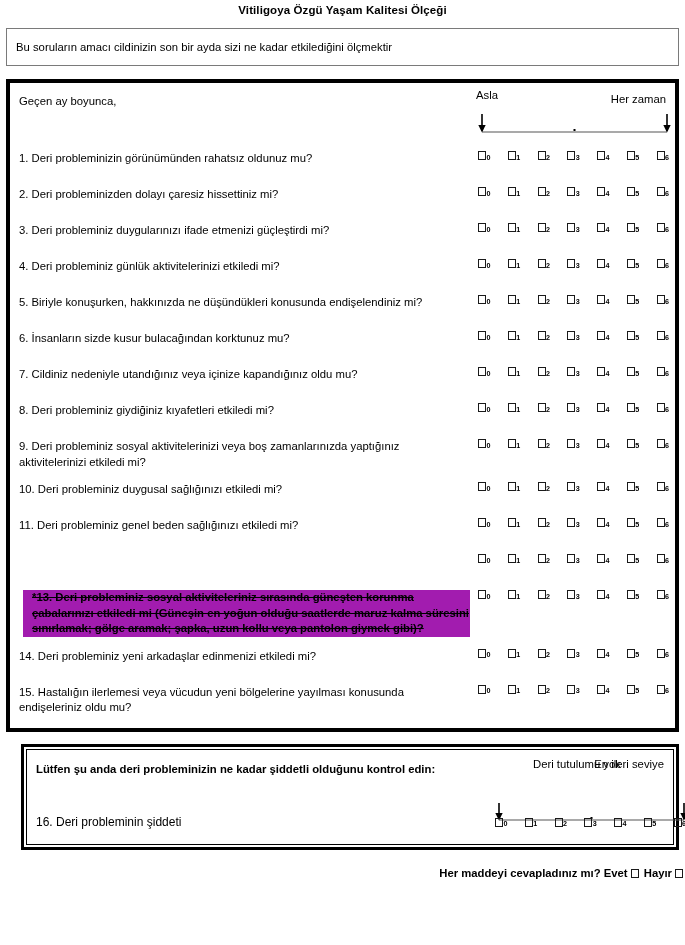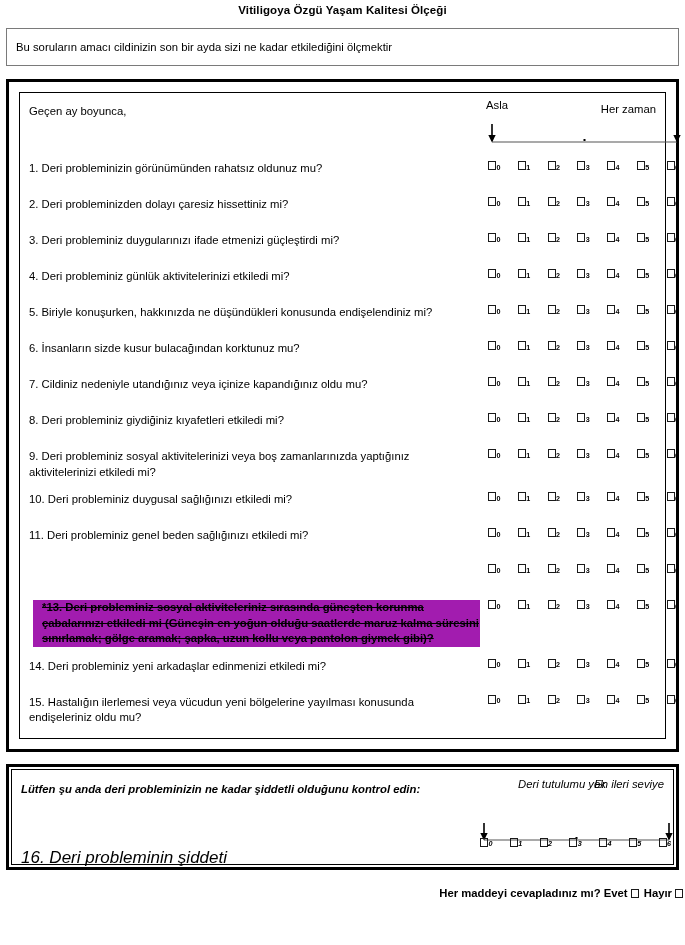--- a/index.html
+++ b/index.html
@@ -38,21 +38,21 @@
   }
   .intro-text {
     font-size: 11.3px;
     line-height: 14px;
   }
 
   
   .main-frame {
     margin: 13px 6px 0 6px;
     border: 3px solid #000000;
-    padding: 10px;
+    padding: 0;
     box-sizing: border-box;
   }
   .main-frame-inner {
     border: 1px solid #000000;
     box-sizing: border-box;
     padding: 0 0 6px 0;
   }
 
   
   .scale-header {
@@ -136,46 +136,45 @@
   .cb .num {
     font-size: 7.2px;
     font-weight: bold;
     margin-left: 0.5px;
     position: relative;
     top: 1px;
   }
 
   
   .sev-frame {
-    margin: 12px 6px 0 6px;
+    margin: 12px 6px 0 21px;
     border: 3px solid #000000;
     padding: 2px;
     box-sizing: border-box;
-    font-style: italic;
   }
   .sev-inner {
     border: 1px solid #000000;
     box-sizing: border-box;
     position: relative;
     height: 96px;
   }
   .sev-instruction {
     position: absolute;
     left: 9px;
     top: 12px;
     width: 440px;
     font-size: 11.3px;
     font-weight: bold;
     line-height: 15.5px;
   }
   .sev-q {
     position: absolute;
     left: 9px;
-    top: 78px;
-    font-size: 17px;
+    top: 65px;
+    font-size: 12px;
   }
   .sev-anchor-left {
     position: absolute;
     left: 466px;
     top: 7px;
     width: 90px;
     font-size: 11.3px;
     line-height: 15.5px;
     padding-left: 40px;
   }

